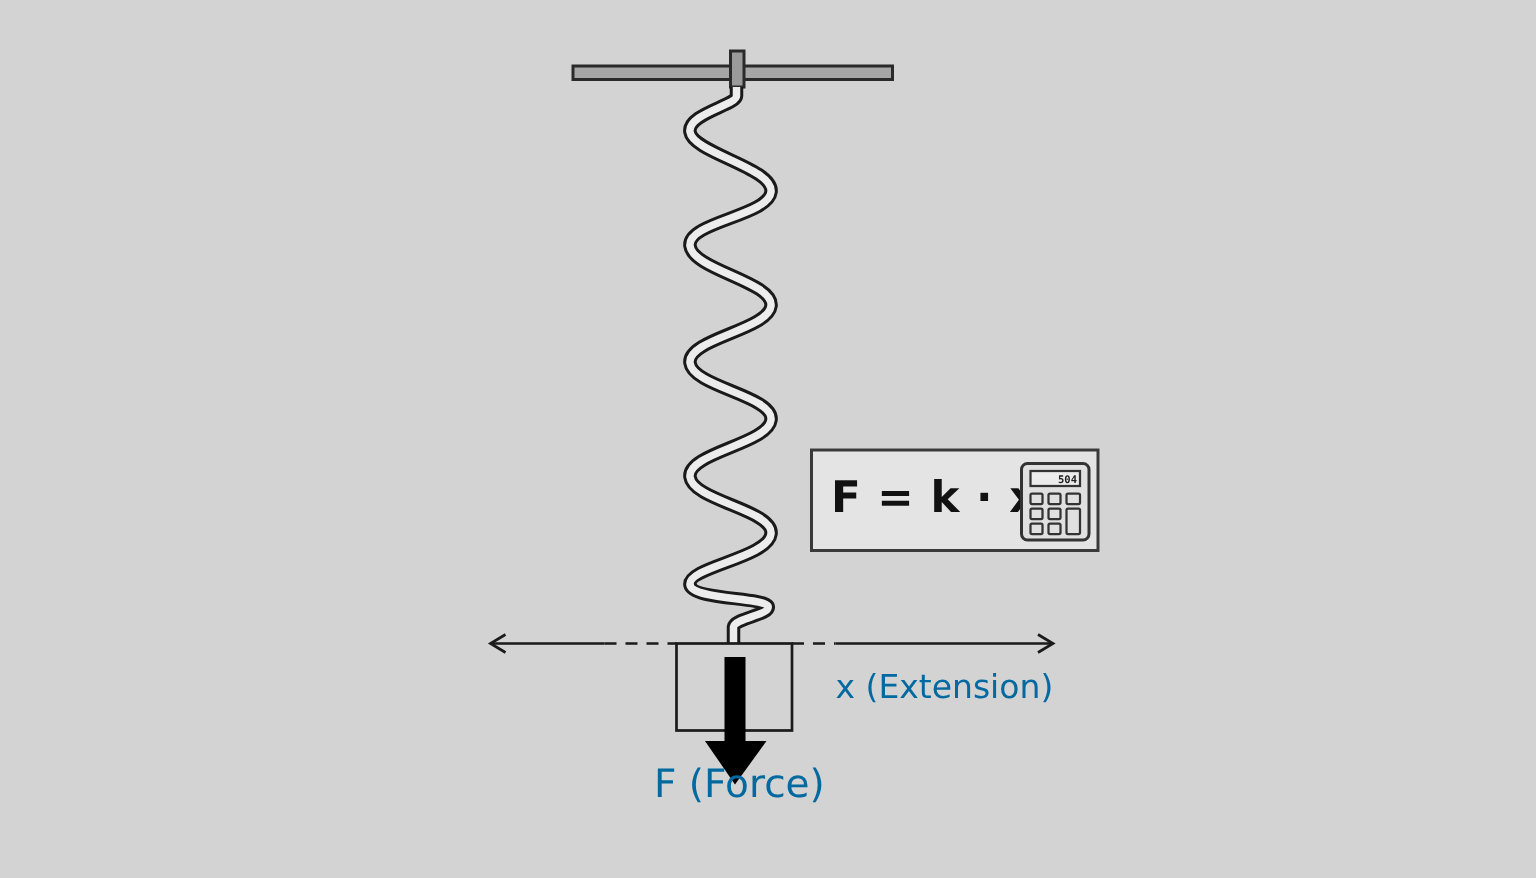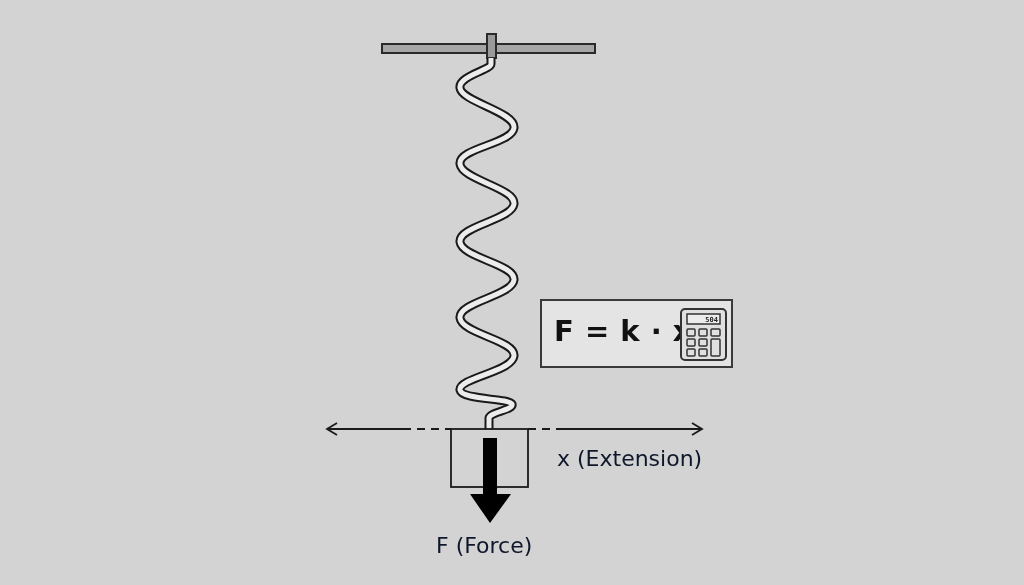--- a/index.html
+++ b/index.html
@@ -4,21 +4,21 @@
 <style>
   html, body { margin: 0; padding: 0; }
   body {
     width: 1024px; height: 585px; overflow: hidden;
     background: #d3d3d3;
     font-family: "DejaVu Sans", "Liberation Sans", sans-serif;
   }
   #stage { position: absolute; left: 0; top: 0; width: 1024px; height: 585px; }
   .label {
     position: absolute;
-    color: #0f172a;
+    color: #0369a1;
     font-family: "DejaVu Sans", sans-serif;
     white-space: nowrap;
   }
   #formula-box {
     position: absolute;
     left: 540px; top: 299px; width: 193px; height: 69px;
     background: #e4e4e4;
     border: 2px solid #3a3a3a;
     box-sizing: border-box;
   }
@@ -75,14 +75,14 @@
       <rect x="8" y="32" width="8" height="7" rx="1" fill="none" stroke="#333" stroke-width="1.5"></rect>
       <rect x="20" y="32" width="8" height="7" rx="1" fill="none" stroke="#333" stroke-width="1.5"></rect>
       <rect x="32" y="32" width="9" height="17" rx="1" fill="none" stroke="#333" stroke-width="1.5"></rect>
       <rect x="8" y="42" width="8" height="7" rx="1" fill="none" stroke="#333" stroke-width="1.5"></rect>
       <rect x="20" y="42" width="8" height="7" rx="1" fill="none" stroke="#333" stroke-width="1.5"></rect>
     </svg>
   </div>
 
   
   <div class="label" style="left:557px; top:446px; font-size:22px;">x (Extension)</div>
-  <div class="label" style="left:436px; top:533px; font-size:22px;">F (Force)</div>
+  <div class="label" style="left:436px; top:508px; font-size:26px;">F (Force)</div>
 </div>
 
 </body></html>

